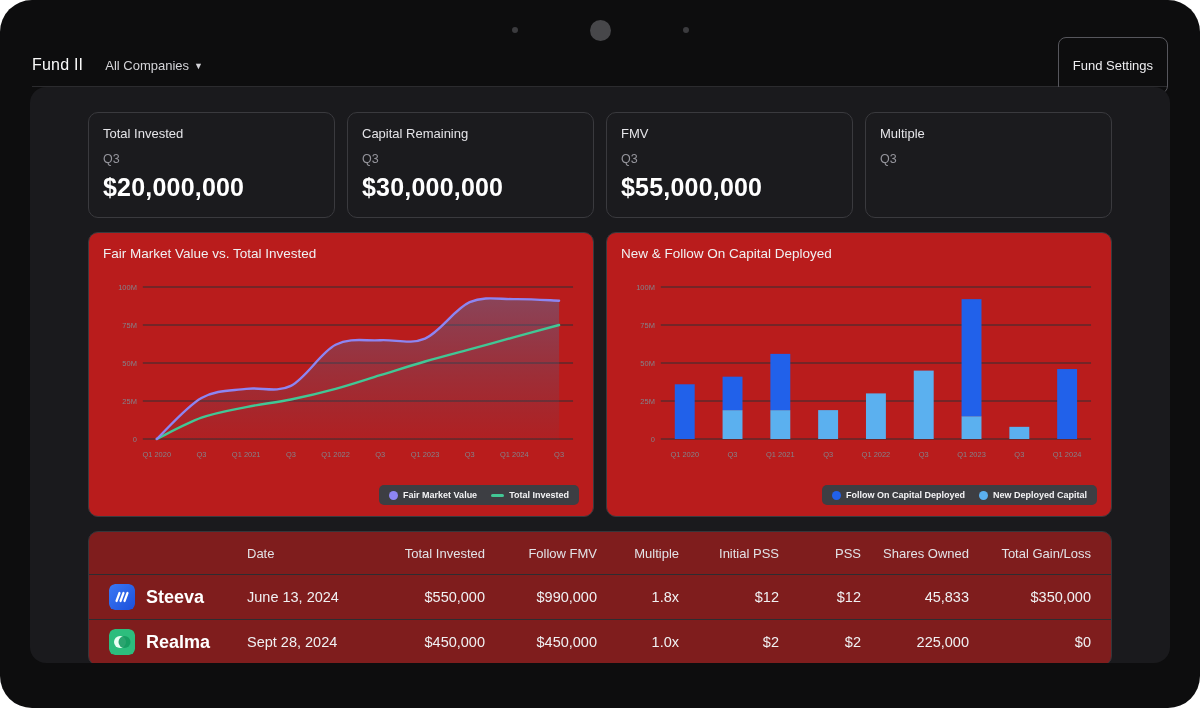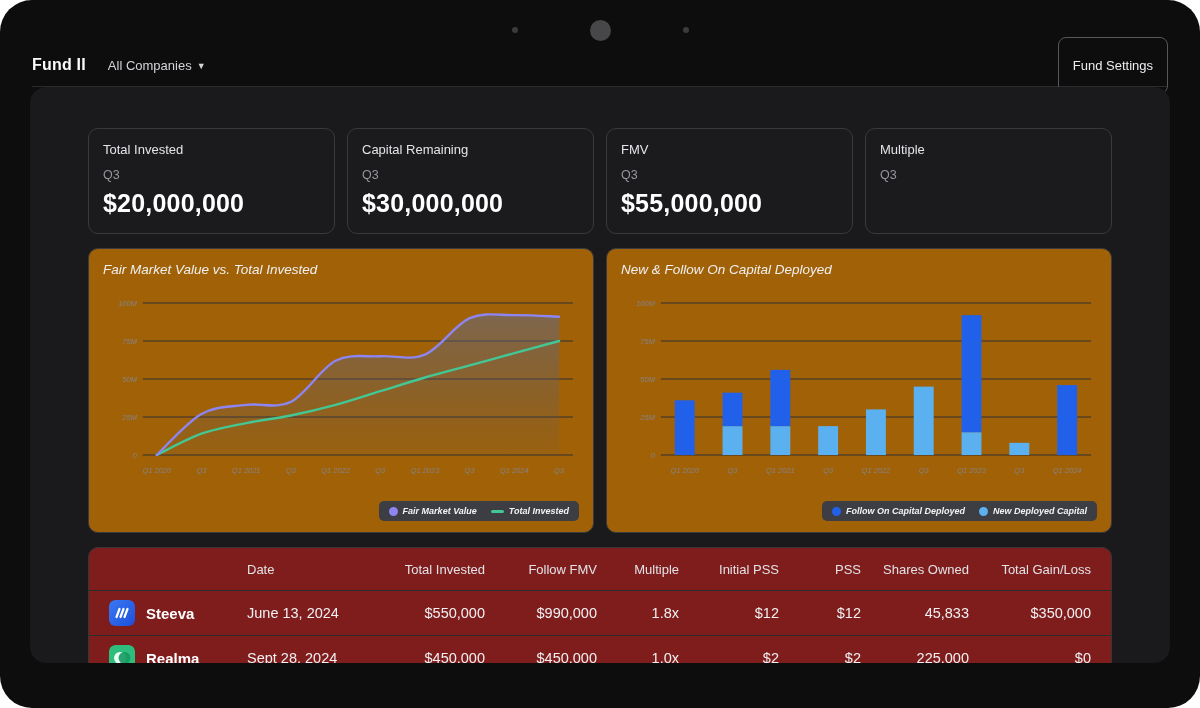--- a/index.html
+++ b/index.html
@@ -8,55 +8,55 @@
     background:#ffffff;font-family:"Liberation Sans",sans-serif;
     -webkit-font-smoothing:antialiased;
   }
   .frame{position:absolute;inset:0;background:#0d0d0e;border-radius:32px;overflow:hidden;}
   
   .dots{position:absolute;top:19px;left:0;right:0;height:22px;display:flex;justify-content:center;align-items:center;gap:72px;}
   .dot-sm{width:6px;height:6px;border-radius:50%;background:#3b3b3e;}
   .dot-lg{width:21px;height:21px;border-radius:50%;background:#47474a;}
   
   .header{position:absolute;left:32px;right:32px;top:44px;height:42px;display:flex;align-items:center;border-bottom:1px solid #2b2b2e;}
-  .fund-title{font-size:16px;font-weight:700;color:#fafafa;letter-spacing:.2px;}
+  .fund-title{font-size:16px;font-weight:400;color:#fafafa;letter-spacing:.2px;}
   .company-filter{margin-left:22px;display:flex;align-items:center;gap:5px;font-size:13px;color:#d4d4d8;cursor:pointer;}
   .caret{font-size:9px;color:#d4d4d8;transform:translateY(1px);}
   .settings-btn{margin-left:auto;background:transparent;border:1px solid #56565c;border-radius:8px;
     padding:20px 14px;font-size:13px;color:#ededf0;font-family:inherit;cursor:pointer;}
   
   .panel{position:absolute;left:30px;right:30px;top:87px;height:576px;background:#1a1a1d;border-radius:16px;
-    padding:41px 58px 0;box-sizing:border-box;overflow:hidden;}
+    padding:25px 58px 0;box-sizing:border-box;overflow:hidden;}
   
   .stats-row{display:grid;grid-template-columns:repeat(4,1fr);gap:12px;}
   .stat-card{background:#1b1b1e;border:1px solid #3a3a3e;border-radius:10px;height:106px;box-sizing:border-box;padding:13px 14px;}
   .stat-label{font-size:13px;color:#e4e4e8;margin-bottom:11px;}
   .stat-period{font-size:12.5px;color:#95959c;margin-bottom:7px;}
   .stat-value{font-size:25px;font-weight:700;color:#ffffff;letter-spacing:.2px;}
   
   .charts-row{margin-top:14px;display:grid;grid-template-columns:1fr 1fr;gap:12px;}
-  .chart-card{position:relative;background:#a16207;border:1px solid #3a3a3e;border-radius:10px;height:285px;box-sizing:border-box;padding:13px 14px;font-style:italic;}
+  .chart-card{position:relative;background:#b91c1c;border:1px solid #3a3a3e;border-radius:10px;height:285px;box-sizing:border-box;padding:13px 14px;}
   .chart-title{font-size:13.5px;color:#f0f0f2;font-weight:500;}
   svg.chart{display:block;width:100%;height:205px;margin-top:16px;}
   .legend{position:absolute;right:14px;bottom:11px;display:flex;align-items:center;gap:14px;
     background:#3d3e43;border-radius:5px;padding:5px 10px;}
   .legend-item{display:flex;align-items:center;gap:5px;font-size:9px;font-weight:700;color:#f3f3f5;cursor:pointer;}
   .legend-dot{width:9px;height:9px;border-radius:50%;flex:0 0 auto;}
   .legend-line{width:13px;height:3px;border-radius:2px;flex:0 0 auto;}
   
   .table-card{margin-top:14px;background:#7f1d1d;border:1px solid #36363a;border-radius:10px;overflow:hidden;}
   .t-row{display:grid;grid-template-columns:138px 120px 118px 112px 82px 100px 82px 108px 1fr;
     align-items:center;padding:0 20px;}
   .t-head{height:42px;border-bottom:1px solid #2d2d31;}
   .t-head .t-cell{font-size:13px;color:#e2e2e6;font-weight:500;}
   .t-body-row{height:44px;border-bottom:1px solid #2d2d31;cursor:pointer;}
   .t-cell{text-align:right;font-size:14.5px;color:#f0f0f2;white-space:nowrap;}
   .t-cell.left{text-align:left;}
   .company-cell{display:flex;align-items:center;gap:11px;text-align:left;}
-  .company-name{font-size:15px;font-weight:700;color:#ffffff;}
+  .company-name{font-size:18px;font-weight:700;color:#ffffff;}
   .logo{width:26px;height:26px;border-radius:6px;flex:0 0 auto;display:block;}
 </style>
 </head>
 <body>
 
 <div class="frame">
 
   <div class="dots">
     <span class="dot-sm"></span>
     <span class="dot-lg"></span>

